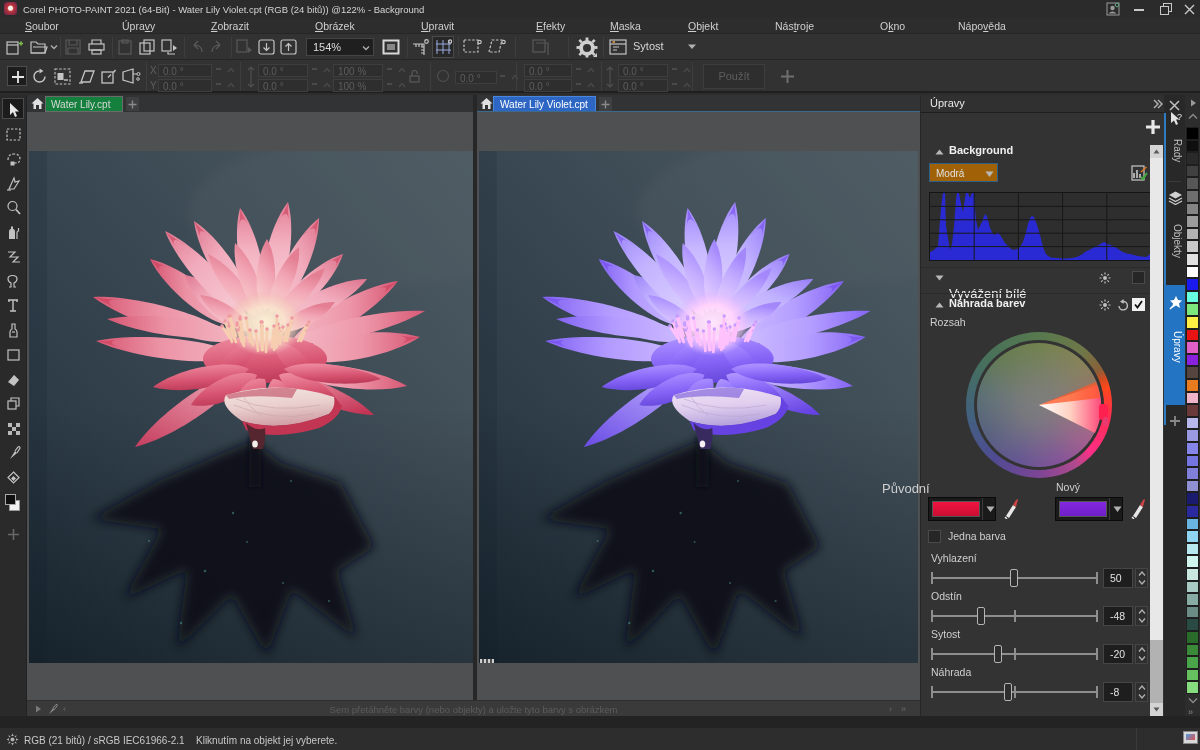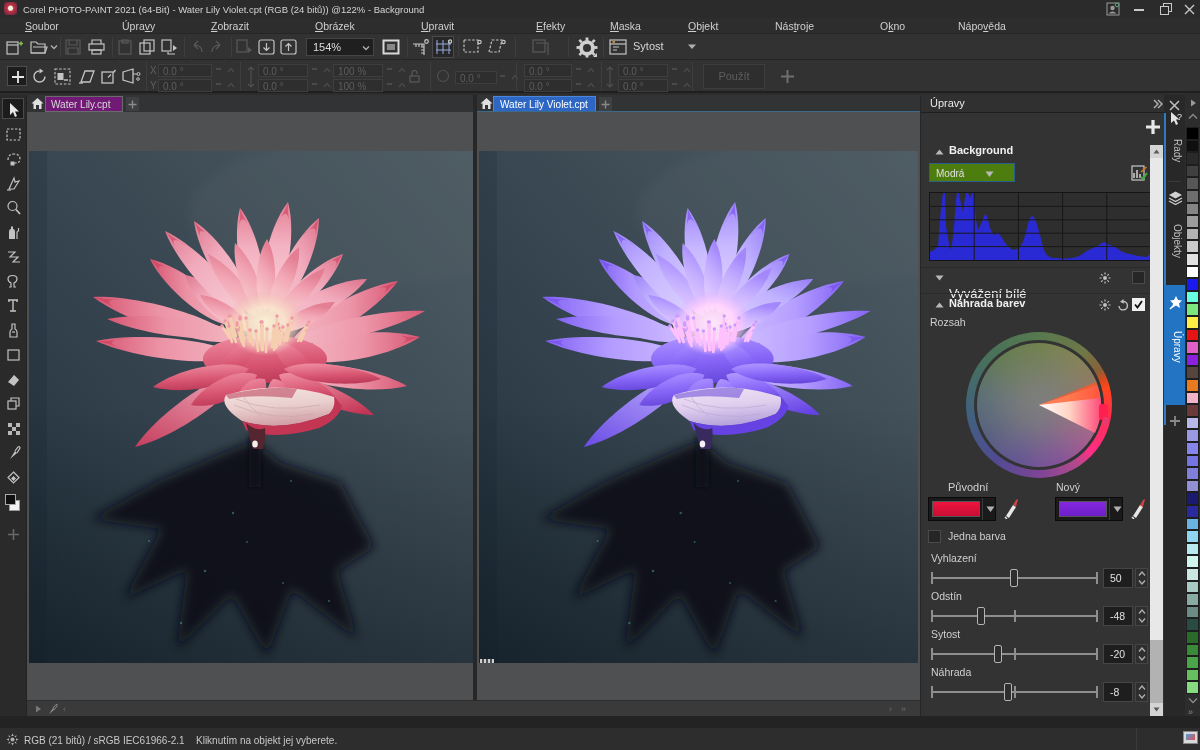--- a/index.html
+++ b/index.html
@@ -332,21 +332,21 @@
     <div class="ab" style="left:10px;top:401px;"></div>
     <div class="ab" style="left:5px;top:399px;width:11px;height:11px;background:#101010;border:1px solid #aaa"></div>
     <svg class="ab" style="left:7px;top:433px" width="13" height="13" viewBox="0 0 13 13">
       <path d="M6.5,1 L6.5,12 M1,6.5 L12,6.5" stroke="#686868" stroke-width="1.6"></path>
     </svg>
   </div>
 <div class="ab" style="left:27px;top:95px;width:446px;height:17px;background:#313335">
 <svg class="ab" style="left:4px;top:2px" width="13" height="13" viewBox="0 0 13 13">
       <path d="M6.5,1 L12.5,6.5 L10.5,6.5 L10.5,12 L8,12 L8,8 L5,8 L5,12 L2.5,12 L2.5,6.5 L0.5,6.5 Z" fill="#e0e0e0"></path>
     </svg>
-<div class="ab" style="left:18px;top:1px;width:78px;height:16px;background:#701a75;border:1px solid #6b6b6b;color:#d8d8d8;font-size:10px;padding:2px 0 0 5px;white-space:nowrap">Water Lily.cpt</div>
+<div class="ab" style="left:18px;top:1px;width:78px;height:16px;background:#15803d;border:1px solid #6b6b6b;color:#d8d8d8;font-size:10px;padding:2px 0 0 5px;white-space:nowrap">Water Lily.cpt</div>
 <div class="ab" style="left:99px;top:2px;width:13px;height:14px;background:#3d3f41">
       <svg class="ab" style="left:2px;top:3px" width="9" height="9" viewBox="0 0 9 9">
         <path d="M4.5,0.5 L4.5,8.5 M0.5,4.5 L8.5,4.5" stroke="#8a8a8a" stroke-width="1.4"></path>
       </svg>
     </div>
 </div>
 <div class="ab" style="left:477px;top:95px;width:443px;height:17px;background:#313335">
 <svg class="ab" style="left:3px;top:2px" width="13" height="13" viewBox="0 0 13 13">
       <path d="M6.5,1 L12.5,6.5 L10.5,6.5 L10.5,12 L8,12 L8,8 L5,8 L5,12 L2.5,12 L2.5,6.5 L0.5,6.5 Z" fill="#e0e0e0"></path>
     </svg>
@@ -800,39 +800,40 @@
 <div class="ab" style="left:480px;top:659px;width:14px;height:4px;background:repeating-linear-gradient(90deg,#cfcfcf 0 2px,#4f5052 2px 4px)"></div>
 <div class="ab" style="left:27px;top:700px;width:893px;height:16px;background:#3a3a3a;border-top:1px solid #2e2e2e">
 <svg class="ab" style="left:8px;top:4px" width="7" height="8" viewBox="0 0 7 8">
       <path d="M1,0.5 L6,4 L1,7.5 Z" fill="#787878"></path>
     </svg>
 <svg class="ab" style="left:20px;top:2px" width="12" height="12" viewBox="0 0 12 12">
       <path d="M2,11 L6,5 L7.5,6.5 Z" fill="#909090"></path>
       <path d="M6,5 L9,1.5 Q10.5,0.8 10.3,2.5 L7.5,6.5" stroke="#909090" fill="none"></path>
     </svg>
 <div class="ab" style="left:36px;top:3px;color:#6e6e6e;font-size:9px">‹</div>
+<div class="ab" style="left:0;top:3px;width:893px;text-align:center;color:#5c5c5c;font-size:9.5px">Sem přetáhněte barvy (nebo objekty) a uložte tyto barvy s obrázkem</div>
 <div class="ab" style="left:862px;top:3px;color:#6e6e6e;font-size:9px">›</div>
 <div class="ab" style="left:874px;top:3px;color:#6e6e6e;font-size:9px">»</div>
 </div>
 <div class="ab" style="left:0;top:716px;width:1200px;height:11px;background:#232323"></div>
 <div class="ab" style="left:920px;top:95px;width:245px;height:621px;background:#333333;border-left:1px solid #262626">
     <div class="ab" style="left:0;top:0;width:245px;height:18px;background:#303030;border-bottom:1px solid #1f1f1f">
       <div class="ab" style="left:9px;top:2px;color:#e8e8e8;font-size:11px">Úpravy</div>
       <svg class="ab" style="left:232px;top:4px" width="11" height="10" viewBox="0 0 11 10">
         <path d="M1,1 L5,5 L1,9 M5,1 L9,5 L5,9" stroke="#b4b4b4" fill="none" stroke-width="1.4"></path>
       </svg>
     </div>
     <svg class="ab" style="left:224px;top:24px" width="16" height="16" viewBox="0 0 16 16">
       <path d="M8,1 L8,15 M1,8 L15,8" stroke="#e8e8e8" stroke-width="3.2"></path>
     </svg>
     <svg class="ab" style="left:14px;top:54px" width="9" height="6" viewBox="0 0 9 6">
       <path d="M0.5,5.5 L4.5,0.5 L8.5,5.5 Z" fill="#b8b8b8"></path>
     </svg>
     <div class="ab" style="left:28px;top:49px;color:#f0f0f0;font-size:11px;font-weight:bold">Background</div>
-    <div class="ab" style="left:8px;top:68px;width:86px;height:19px;background:#4d7c0f;border:1px solid #2d5f8b">
+    <div class="ab" style="left:8px;top:68px;width:69px;height:19px;background:#a16207;border:1px solid #2d5f8b">
 <div class="ab" style="left:6px;top:4px;color:#e0e0e0;font-size:10px">Modrá</div>
 <svg class="ab" style="left:55px;top:7px" width="9" height="7" viewBox="0 0 9 7">
         <path d="M0.5,0.5 L4.5,6 L8.5,0.5 Z" fill="#b8b8b8"></path>
       </svg>
     </div>
     <svg class="ab" style="left:210px;top:70px" width="17" height="16" viewBox="0 0 17 16">
 <rect x="1" y="1" width="12" height="14" stroke="#c8c8c8" fill="none" stroke-width="1.2"></rect>
 <path d="M3,13 L3,8 M6,13 L6,5 M9,13 L9,9" stroke="#c8c8c8" stroke-width="1.6"></path>
 <path d="M10,6 L15,1.5 L16,2.5 L11,7 L9.5,7.5 Z" fill="#e07820"></path>
 <path d="M10,12 L12,14 L16,8" stroke="#3fae3f" fill="none" stroke-width="1.8"></path>
@@ -894,21 +895,21 @@
         <stop offset="0" stop-color="#ffffff"></stop>
         <stop offset="0.5" stop-color="#ffd2c2"></stop>
         <stop offset="1" stop-color="#ff4a7a"></stop>
       </linearGradient>
     </defs>
 <path d="M73,73 L131,53 A61,61 0 0 1 129,101 Z" fill="url(#wg)"></path>
 <path d="M73,73 L130,50 A61,61 0 0 1 134,66 Z" fill="#ff5a28" opacity="0.75"></path>
 <rect x="133" y="72" width="9" height="16" rx="3" fill="#ff2050"></rect>
 <rect x="137" y="85" width="5" height="9" rx="2" fill="#e83a70"></rect>
 </svg>
-<div class="ab" style="left:948px;top:481px;color:#cfcfcf;font-size:11px">Původní</div>
+<div class="ab" style="left:882px;top:481px;color:#cfcfcf;font-size:13px">Původní</div>
 <div class="ab" style="left:928px;top:497px;width:68px;height:24px;background:#1a1a1a;border:1px solid #0a0a0a">
 <div class="ab" style="left:3px;top:3px;width:48px;height:16px;background:linear-gradient(180deg,#f01440,#c80e34);border:1px solid #555"></div>
 <div class="ab" style="left:53px;top:0;width:1px;height:22px;background:#3a3a3a"></div>
 <svg class="ab" style="left:57px;top:8px" width="9" height="7" viewBox="0 0 9 7">
       <path d="M0.5,0.5 L4.5,6 L8.5,0.5 Z" fill="#b0b0b0"></path>
     </svg>
   </div>
 <svg class="ab" style="left:1003px;top:497px" width="16" height="22" viewBox="0 0 16 22">
 <path d="M3,19 L10,8 L13,10 L6,21 Z" fill="#e8e8e8"></path>
     <path d="M10,8 L13,3 Q14.5,1.5 15,3 L14,6 L13,10" fill="#c44"></path>

